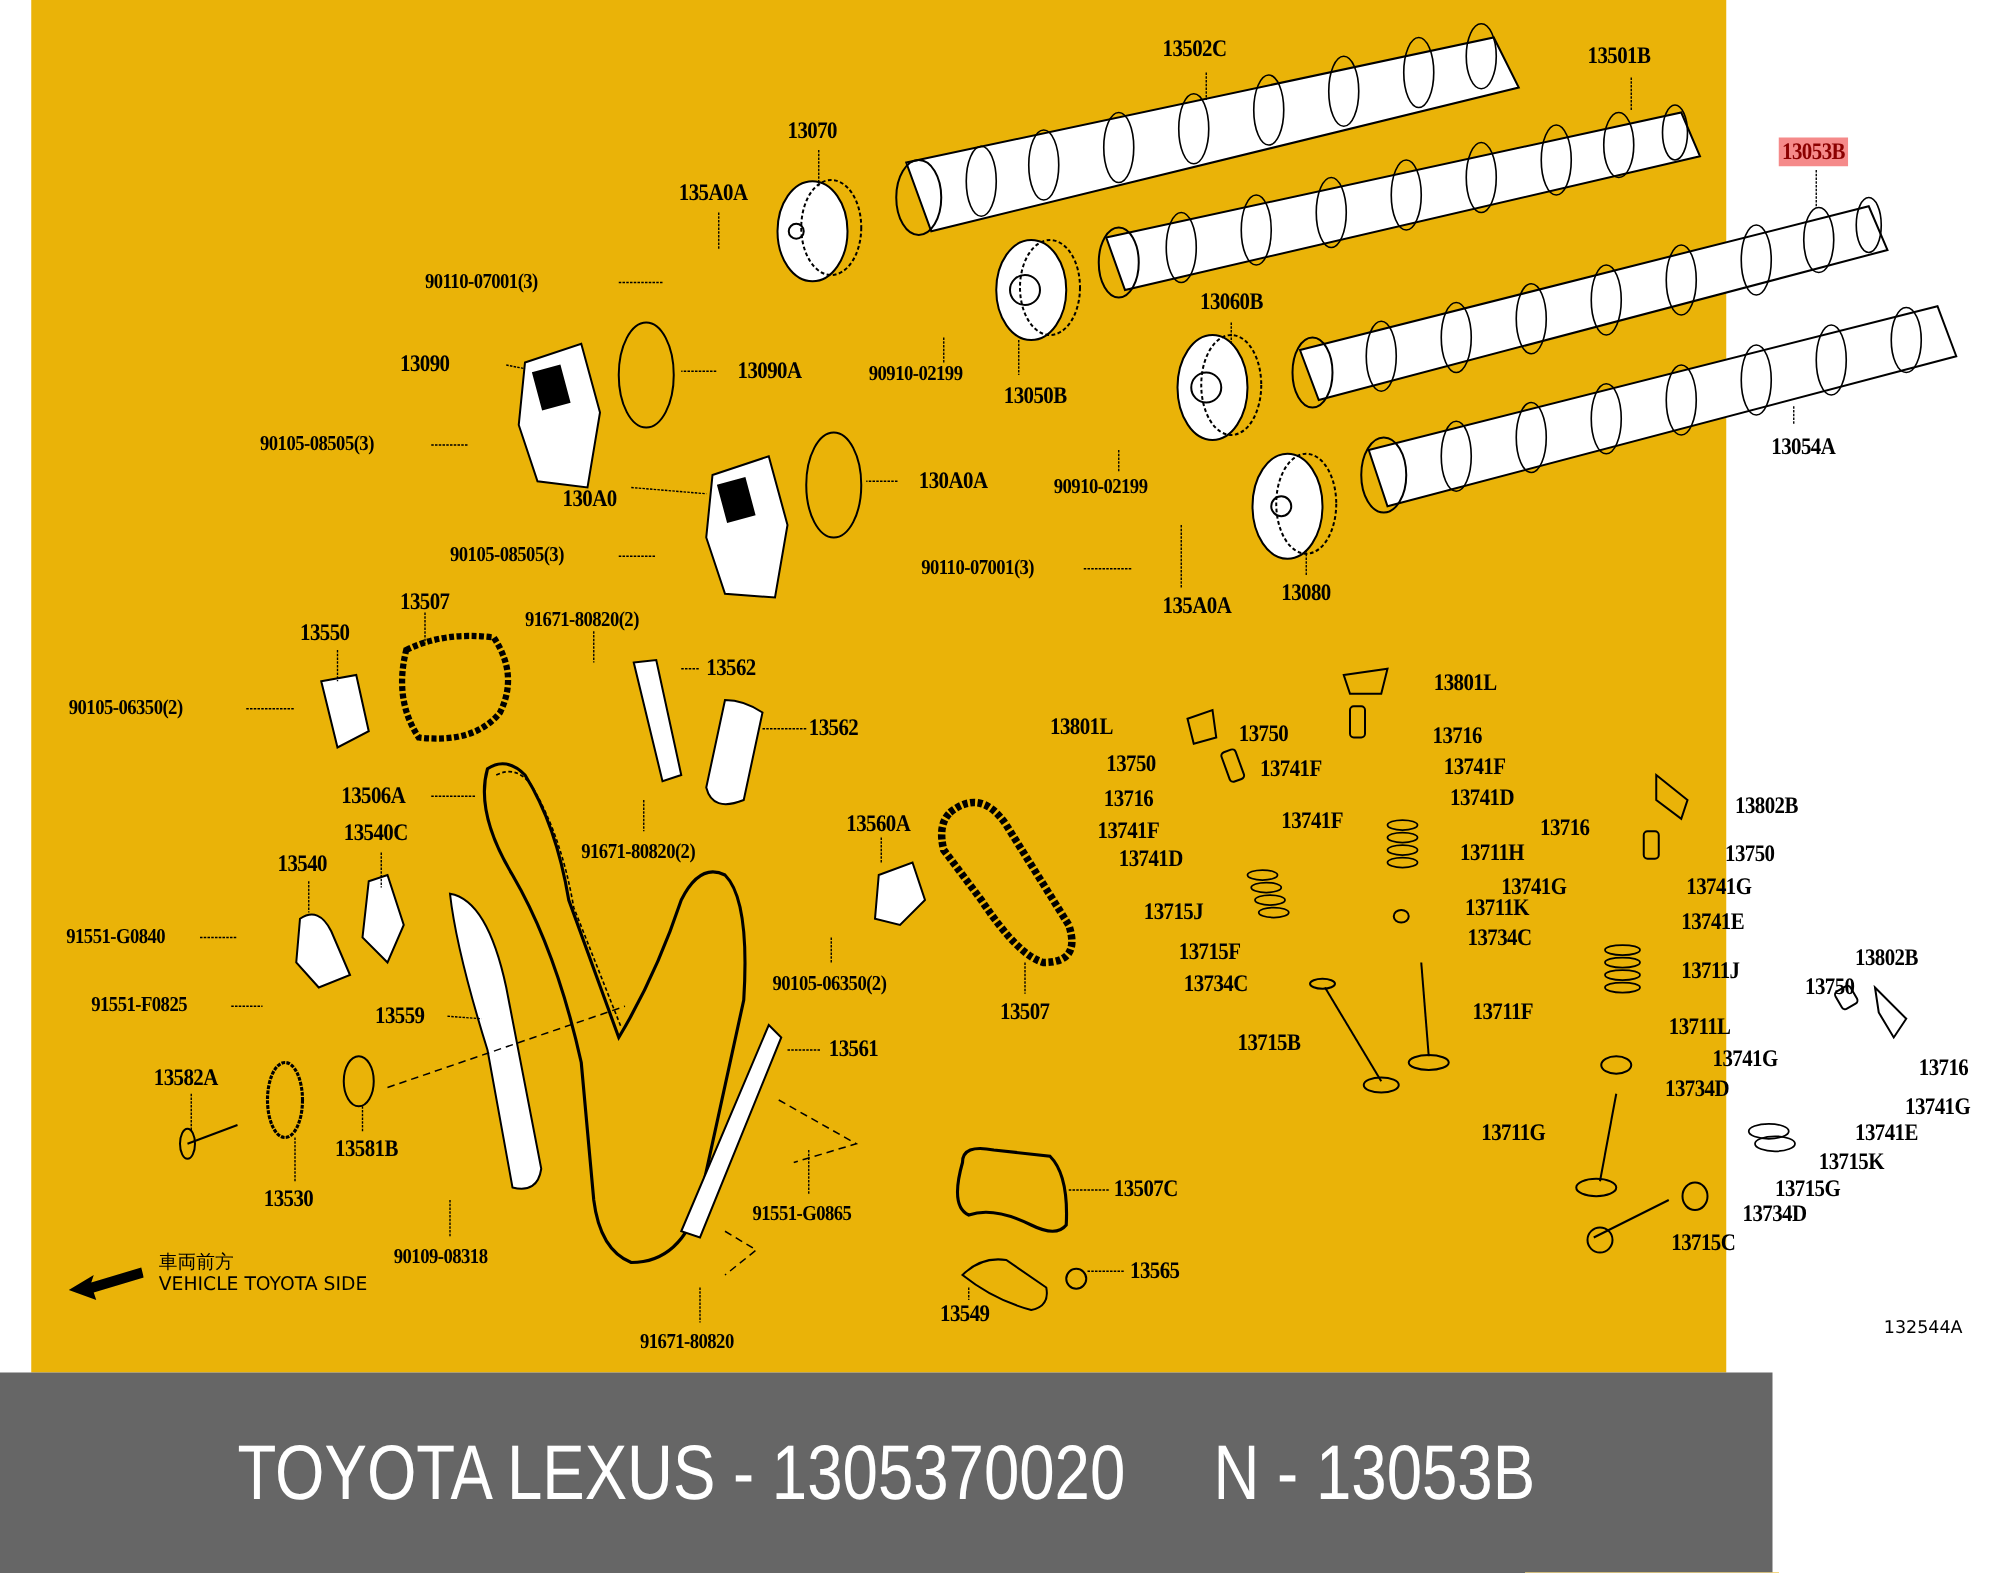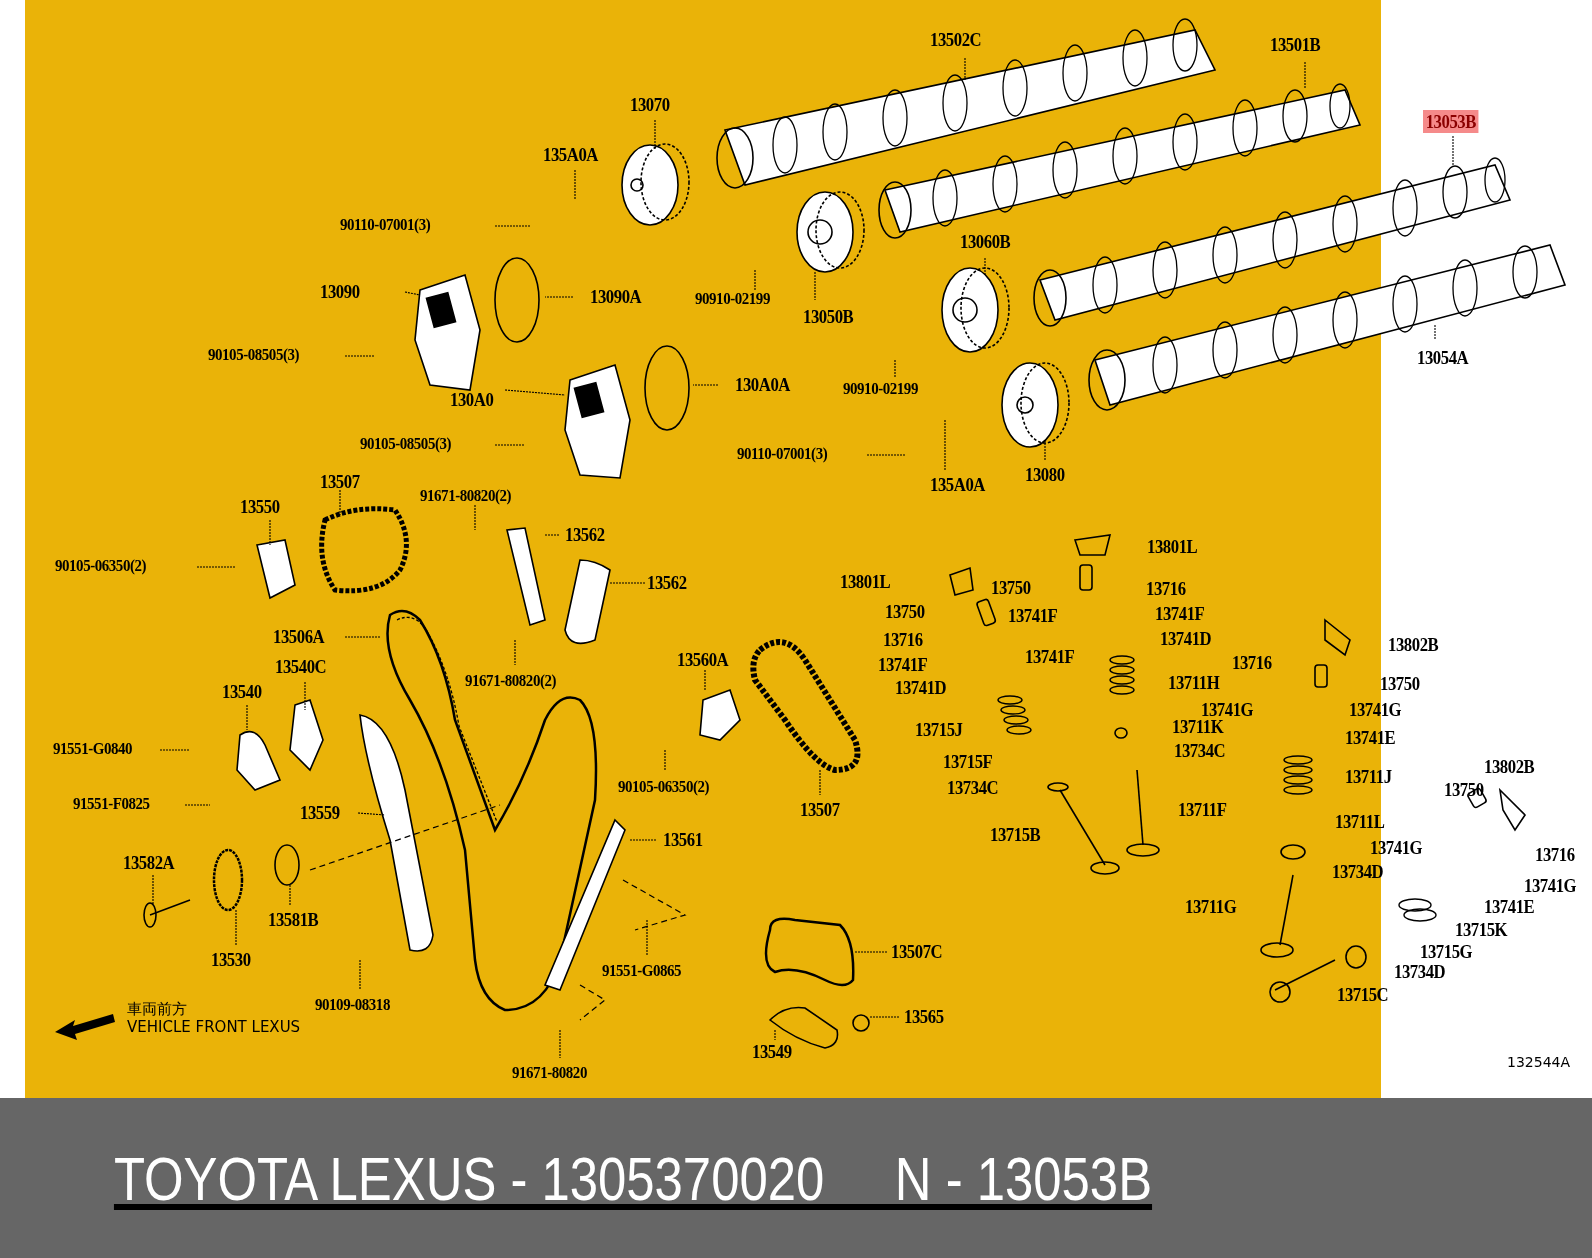--- a/index.html
+++ b/index.html
@@ -4,21 +4,21 @@
 <style>
   html, body { margin:0; padding:0; }
   body { width:1592px; height:1258px; background:#ffffff; position:relative; overflow:hidden; font-family:"Liberation Sans", sans-serif; }
   #diagram { position:absolute; left:0; top:0; width:1356px; height:1098px; background:#eab308;margin-left:25px; }
   #diagram svg { position:absolute; left:0; top:0; }
   .lbl { position:absolute; font-family:"Liberation Serif", serif; font-weight:bold; font-size:19px; color:#000; white-space:nowrap; letter-spacing:-0.5px; line-height:1; transform:scaleX(0.88); transform-origin:left top; }
   .lbl.sm { font-size:17px; }
   .lbl.hl { background:#f58a8a; color:#8b0000; padding:2px 3px; }
   .note { position:absolute; font-family:"DejaVu Sans", sans-serif; font-size:15px; color:#000; line-height:1.2; }
   .ref { position:absolute; font-family:"DejaVu Sans", sans-serif; font-size:14px; color:#000; }
-  #footer { position:absolute; left:0; top:1098px; width:1592px; height:160px; background:#666666; display:flex; align-items:center; justify-content:flex-start;text-decoration:underline; }
+  #footer { position:absolute; left:0; top:1098px; width:1418px; height:160px; background:#666666; display:flex; align-items:center; justify-content:center; }
   #footer .ft { font-family:"Liberation Sans", sans-serif; color:#ffffff; font-size:62px; letter-spacing:0px; transform:scaleX(0.82); white-space:pre; }
 </style>
 </head>
 <body>
 
 <div id="diagram">
   <svg width="1592" height="1098" viewBox="0 0 1592 1098" fill="none" stroke="#000" stroke-width="1.6">
 
     <g>
       <path d="M700 130 L1170 30 L1190 70 L720 185 Z" fill="#fff"></path>
@@ -318,20 +318,20 @@
   <div class="lbl" style="left:1430px;top:920px">13715K</div>
   <div class="lbl" style="left:1395px;top:942px">13715G</div>
   <div class="lbl" style="left:1369px;top:962px">13734D</div>
   <div class="lbl" style="left:1312px;top:985px">13715C</div>
 
   <svg style="left:30px;top:1010px" width="60" height="30">
     <polygon points="0,22 20,10 18,16 58,4 60,12 20,24 22,30" fill="#000" stroke="none"></polygon>
   </svg>
   <div class="note" style="left:102px;top:1000px">
     <div>車両前方</div>
-    <div>VEHICLE FRONT LEXUS</div>
+    <div>VEHICLE TOYOTA SIDE</div>
   </div>
   <div class="ref" style="left:1482px;top:1054px">132544A</div>
 </div>
 
 <div id="footer">
   <div class="ft">TOYOTA LEXUS - 1305370020     N - 13053B</div>
 </div>
 
 </body></html>

